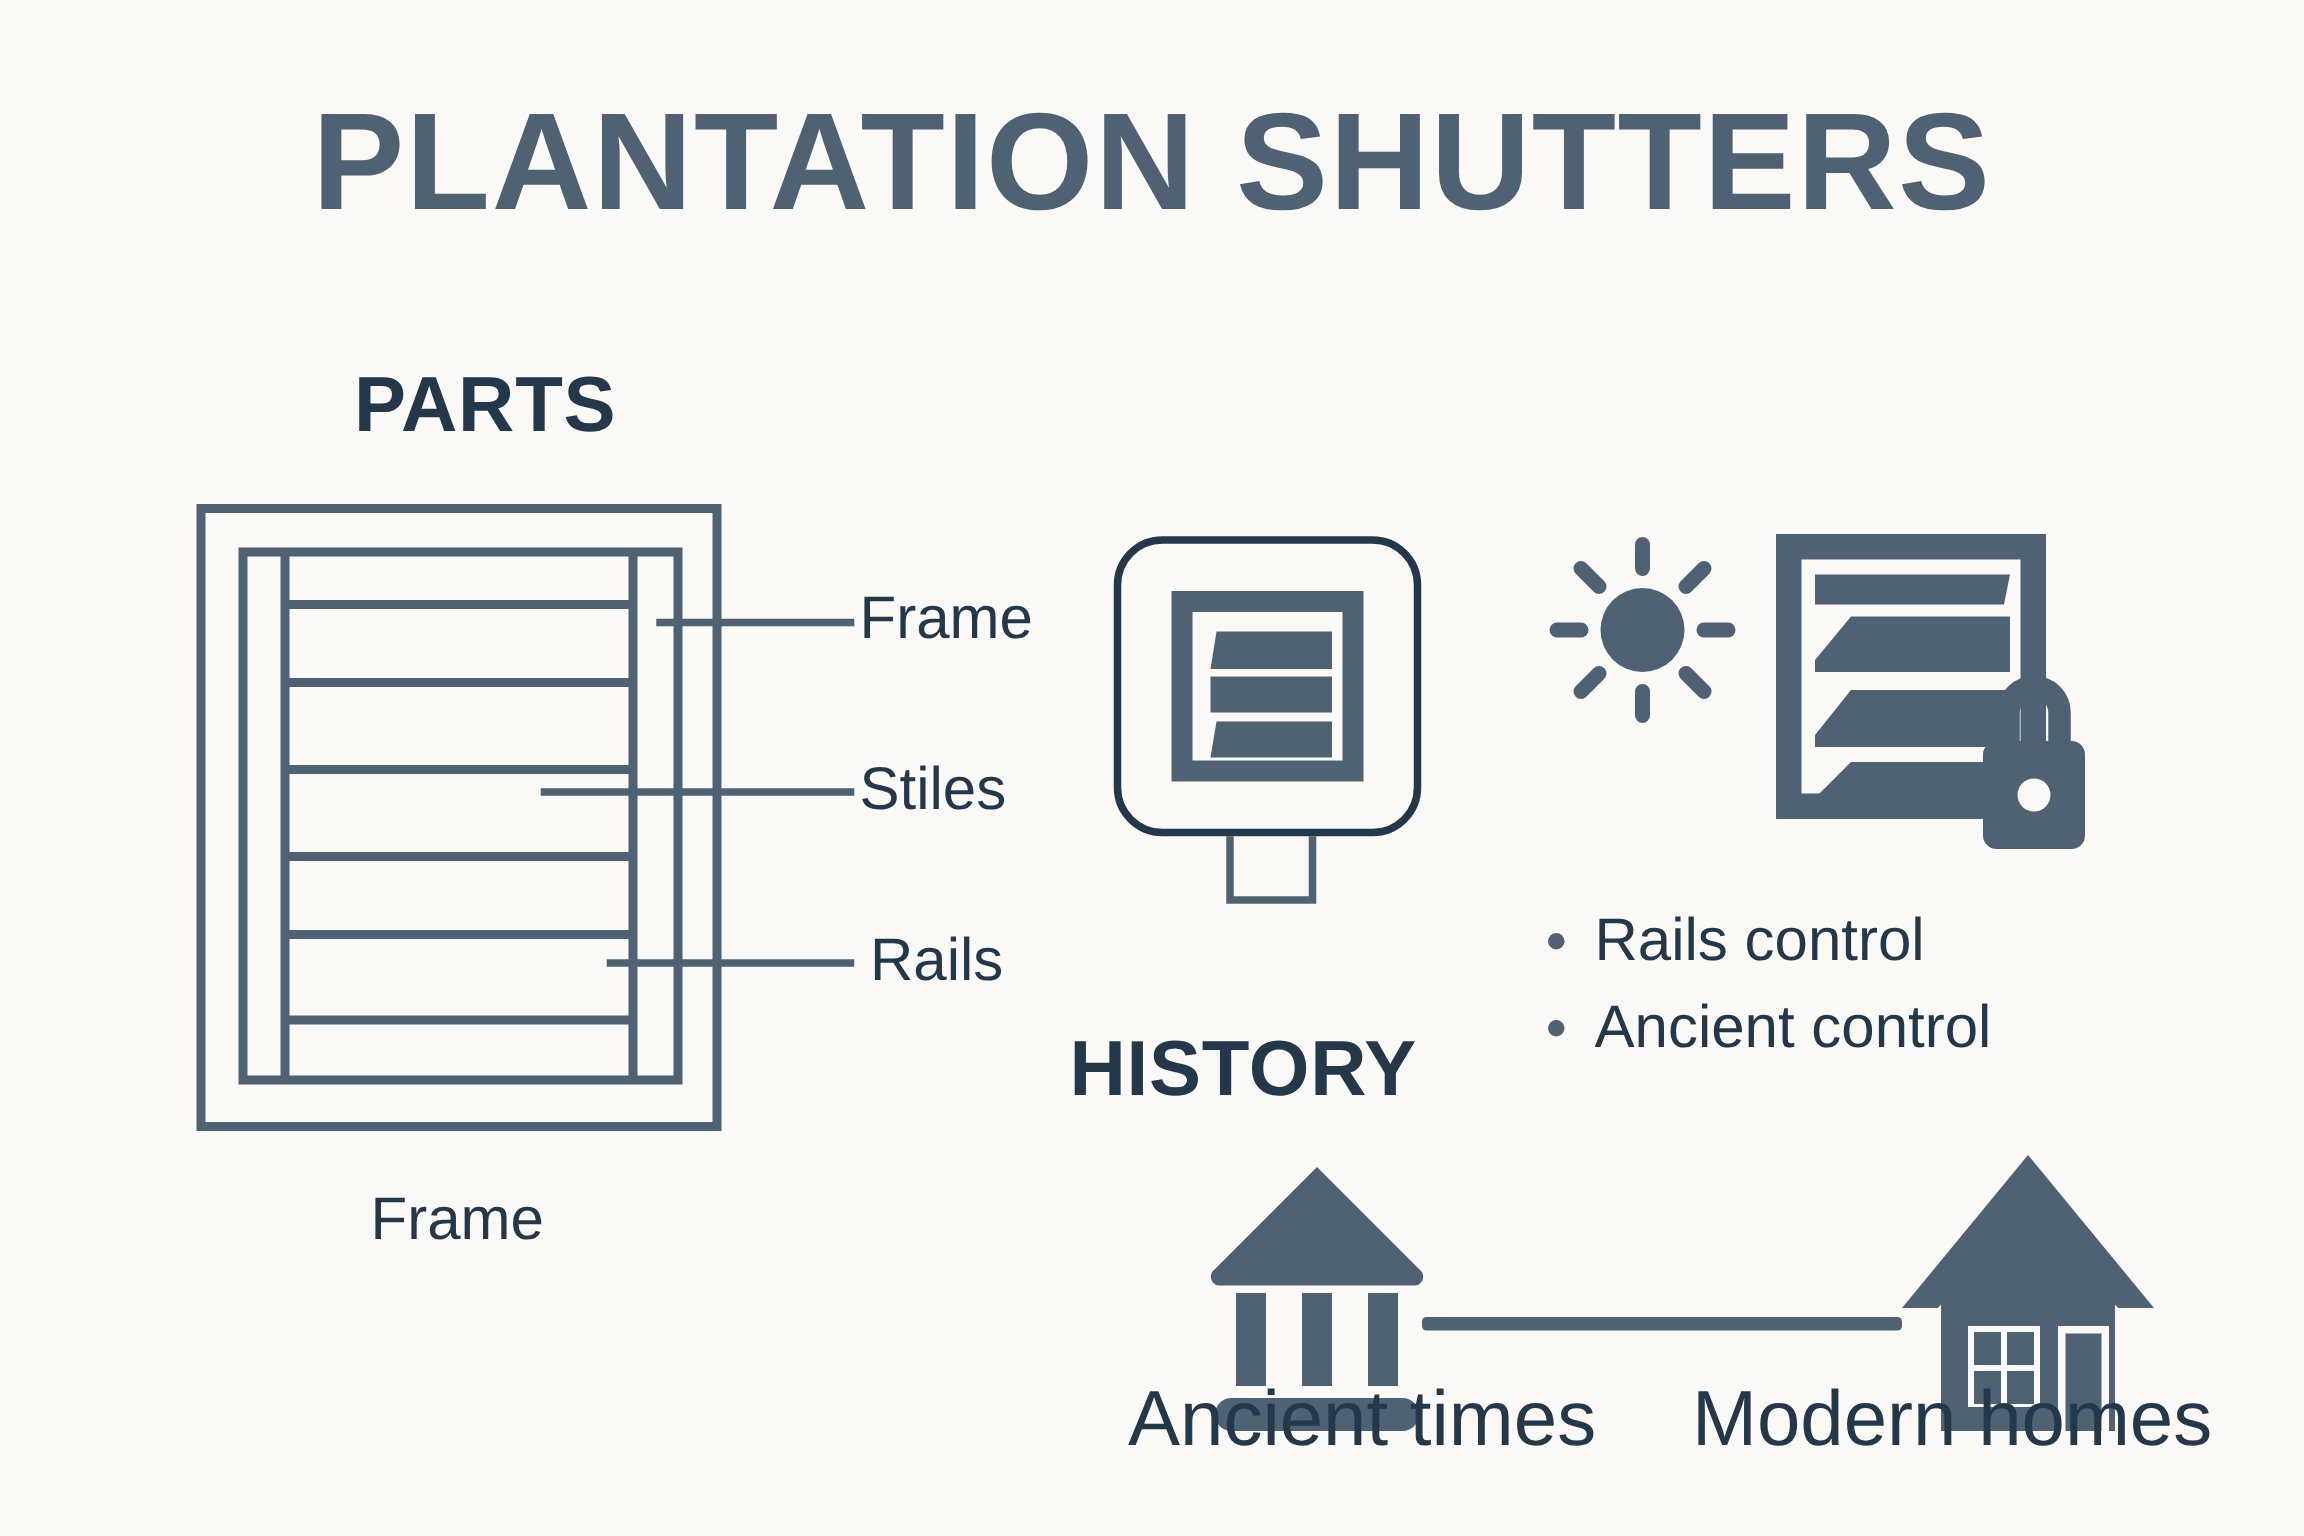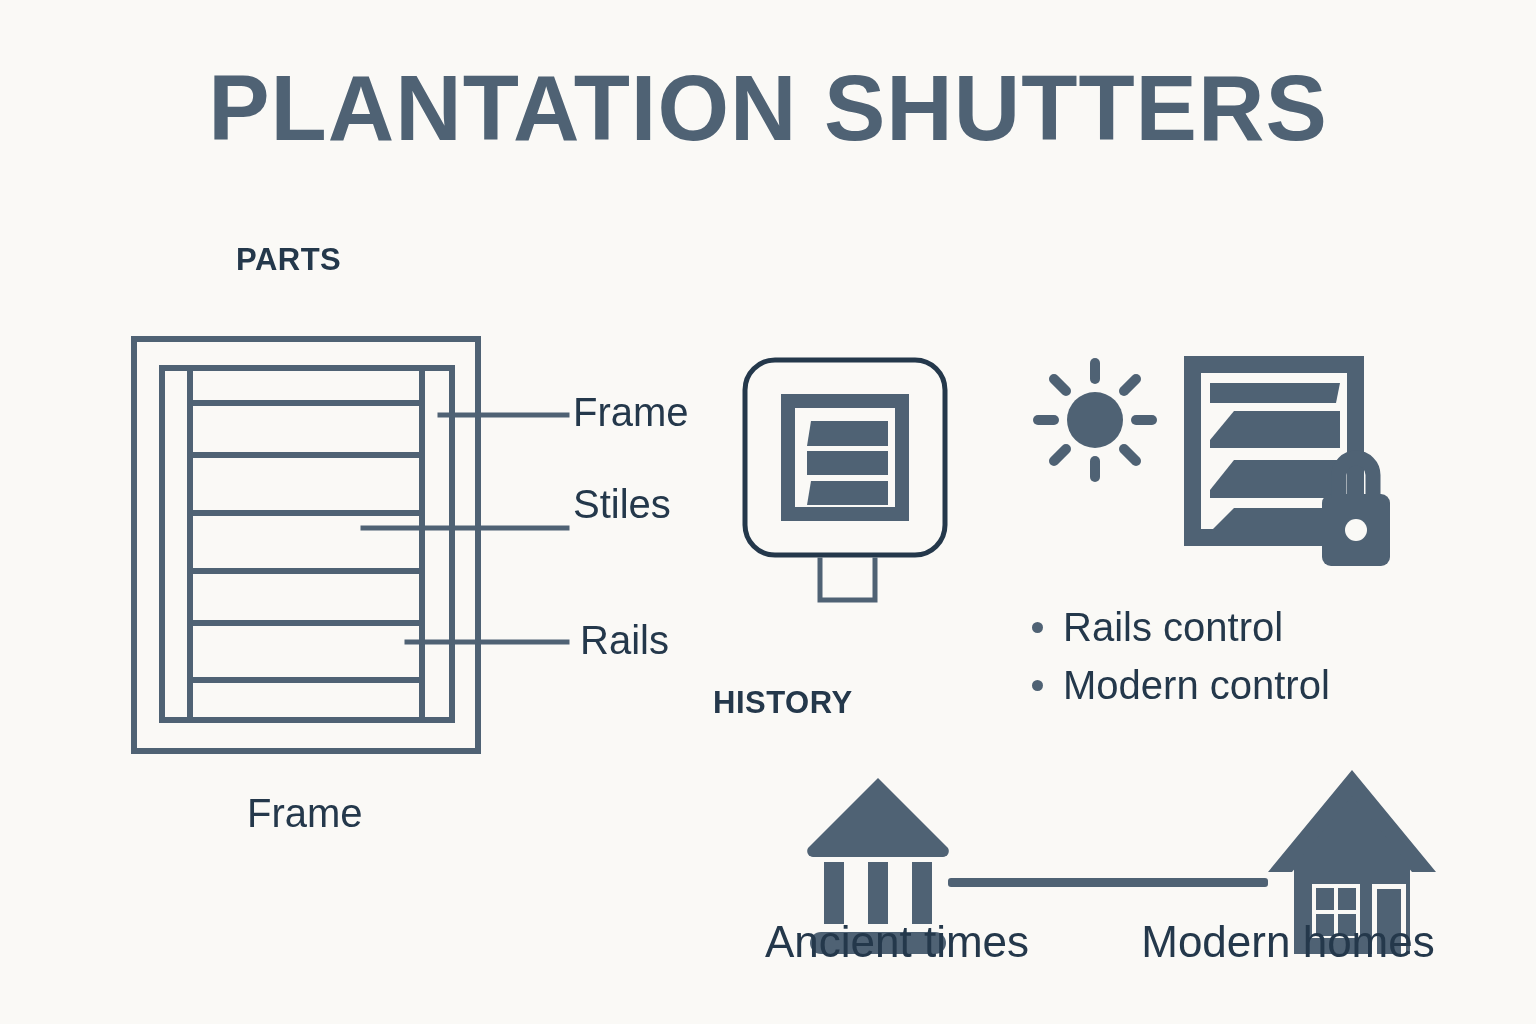--- a/index.html
+++ b/index.html
@@ -33,41 +33,41 @@
     font-weight: 700;
     letter-spacing: 1px;
     color: #4f6274;
     font-family: "Liberation Sans", sans-serif;
     line-height: 1.0;
     white-space: nowrap;
   }
 
   
   .section-heading {
-    font-size: 31px;
+    font-size: 52px;
     font-weight: 700;
     color: #24384b;
     letter-spacing: 0.5px;
     white-space: nowrap;
     line-height: 1;
   }
   #heading-parts   { left: 236px;  top: 244px; }
   #heading-history { left: 1131px; top: 244px; }
   #heading-function{ left: 713px;  top: 687px; }
 
   
   .callout-label {
     font-size: 40px;
     font-weight: 400;
     color: #24384b;
     white-space: nowrap;
     line-height: 1;
   }
   #label-frame   { left: 573px; top: 392px; }
-  #label-stiles  { left: 573px; top: 484px; }
+  #label-stiles  { left: 573px; top: 506px; }
   #label-rails   { left: 580px; top: 620px; }
 
   #caption-frame {
     left: 247px;
     top: 793px;
     font-size: 40px;
     font-weight: 400;
     color: #24384b;
     white-space: nowrap;
     line-height: 1;
@@ -105,21 +105,21 @@
   .bullet-text {
     font-size: 40px;
     color: #24384b;
     white-space: nowrap;
     line-height: 1;
   }
 
   
   #timeline { left: 760px; top: 750px; width: 700px; height: 230px; }
   .timeline-caption {
-    font-size: 44px;
+    font-size: 52px;
     color: #24384b;
     white-space: nowrap;
     line-height: 1;
     text-align: center;
   }
   #caption-ancient { left: 752px; top: 920px; width: 290px; }
   #caption-modern  { left: 1128px; top: 920px; width: 320px; }
 </style>
 </head>
 <body>
@@ -215,21 +215,21 @@
     <circle cx="178" cy="180" r="11" fill="#faf9f6"></circle>
   </svg>
 
   <div class="abs" id="history-bullets">
     <div class="bullet-row">
       <span class="bullet-dot"></span>
       <span class="bullet-text">Rails control</span>
     </div>
     <div class="bullet-row">
       <span class="bullet-dot"></span>
-      <span class="bullet-text">Modern control</span>
+      <span class="bullet-text">Ancient control</span>
     </div>
   </div>
 
   <svg class="abs" id="timeline" viewBox="0 0 700 230">
 
     <rect x="188" y="128" width="320" height="9" rx="3" fill="#4f6274"></rect>
 
     <g>
       <path d="M 48 98 L 118 28 L 188 98 a 6 6 0 0 1 -5 9 H 53 a 6 6 0 0 1 -5 -9 Z" fill="#4f6274"></path>
       <rect x="64" y="112" width="20" height="62" fill="#4f6274"></rect>

